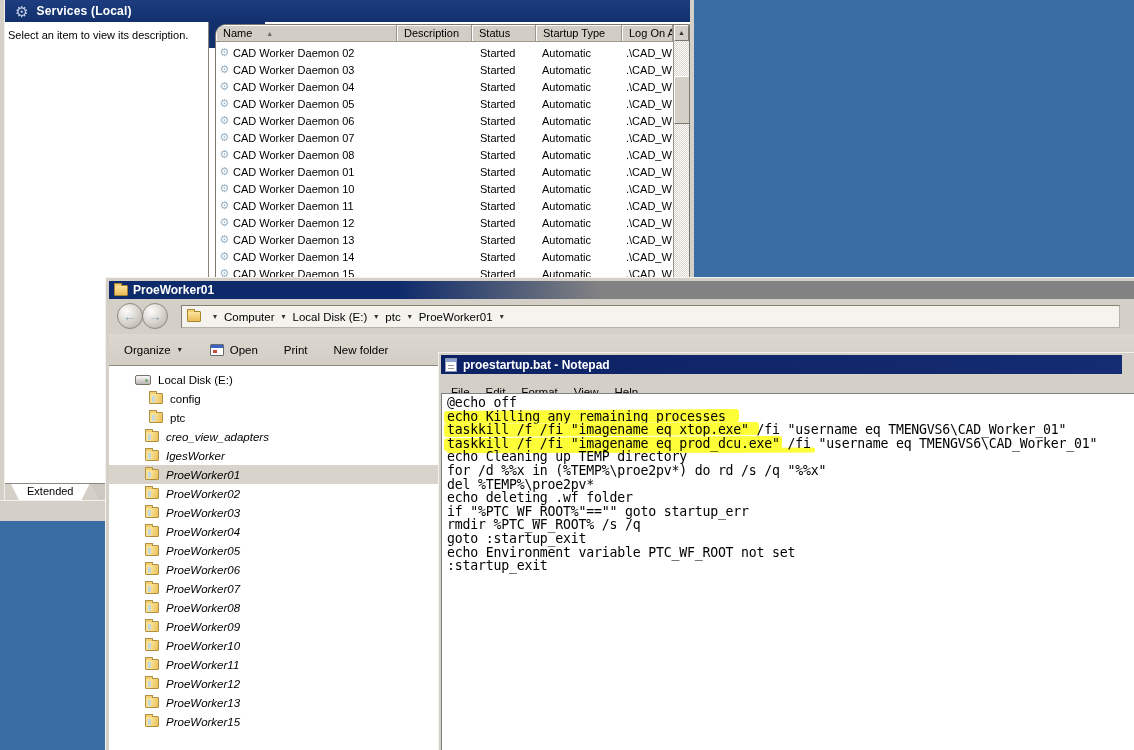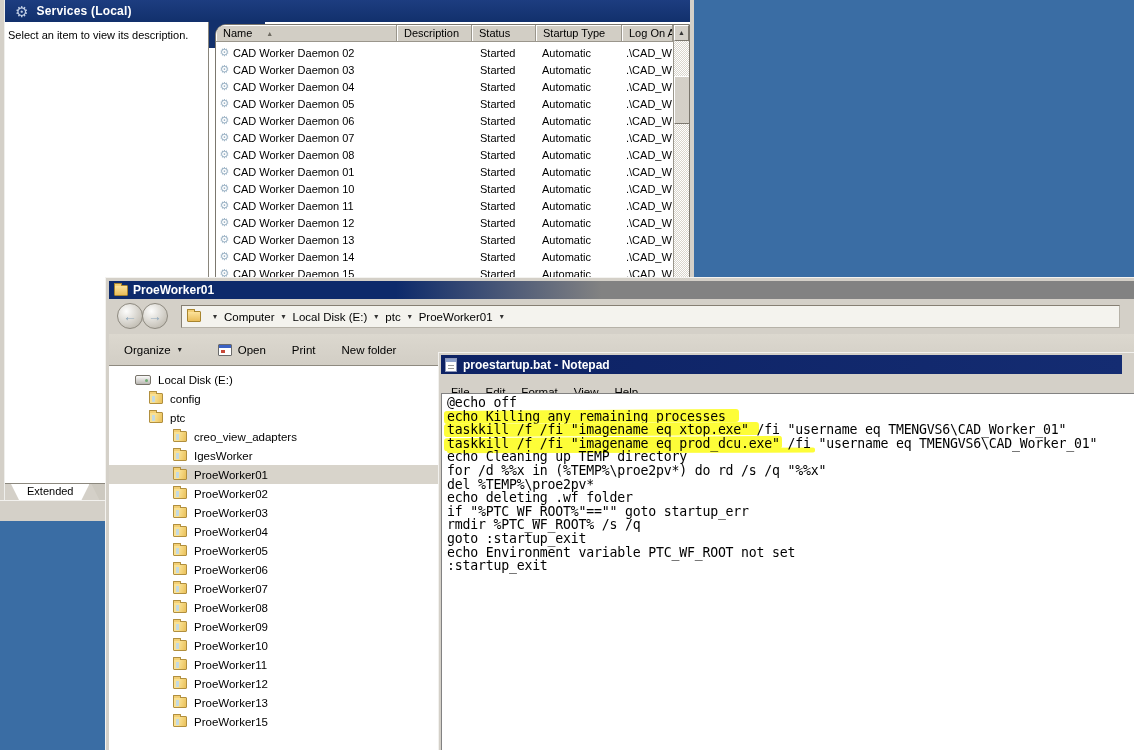--- a/index.html
+++ b/index.html
@@ -51,30 +51,30 @@
   .mini-folder { width:14px; height:11px; background:linear-gradient(#fce29a,#e9bd5a); border:1px solid #a8852f; border-radius:1px; position:relative; margin-right:5px; flex:0 0 auto; }
   .mini-folder::before { content:""; position:absolute; top:-3px; left:-1px; width:6px; height:2px; background:#f3cf75; border:1px solid #a8852f; border-bottom:none; border-radius:1px 1px 0 0; }
   .exp-addr { height:35px; position:relative; background:#d4d0c8; }
   .nav-circle { position:absolute; top:4px; width:26px; height:26px; border-radius:50%; background:radial-gradient(circle at 35% 30%,#fdfdfc,#c9c5bc 70%,#aba79e); border:1px solid #8e8a80; color:#8fa8bc; font-size:14px; font-weight:bold; text-align:center; line-height:24px; }
   .nav-back { left:8px; } .nav-fwd { left:33px; }
   .crumb-field { position:absolute; left:72px; top:6px; right:14px; height:23px; background:#f4f3ee; border:1px solid; border-color:#867f73 #b6b2a8 #b6b2a8 #867f73; display:flex; align-items:center; padding-left:5px; font-size:11.5px; color:#000; }
   .crumb-arrow { font-size:8px; color:#333; margin:0 7px; }
   .crumb-label { white-space:nowrap; }
   .exp-toolbar { height:32px; background:linear-gradient(#dcd8cf,#d2cec5); border-bottom:1px solid #8e8a80; display:flex; align-items:center; padding-left:15px; font-size:11.5px; color:#000; }
   .tb-item { display:flex; align-items:center; }
-  .tb-organize { margin-right:36px; }
+  .tb-organize { margin-right:28px; }
   .tb-caret { font-size:8px; margin-left:7px; color:#222; }
   .open-ico { width:14px; height:12px; background:#fff; border:1px solid #6b6b6b; border-radius:1px; margin-right:6px; position:relative; }
   .open-ico::before { content:""; position:absolute; left:0; top:0; right:0; height:3px; background:#3b62c4; }
   .open-ico::after { content:""; position:absolute; left:2px; bottom:2px; width:4px; height:3px; background:#c84a3a; }
   .tb-open { margin-right:26px; } .tb-print { margin-right:26px; }
   .exp-content { position:absolute; left:3px; top:88px; right:0; bottom:0; background:#fff; }
   .tree-pane { position:absolute; left:0; top:0; width:331px; bottom:0; background:#fff; border-right:1px solid #dedbd3; overflow:hidden; padding-top:4px; }
   .tree-item { height:19px; display:flex; align-items:center; font-size:11.5px; color:#000; white-space:nowrap; }
-  .tree-item.lvl0 { padding-left:26px; } .tree-item.lvl1 { padding-left:40px; } .tree-item.lvl2 { padding-left:64px; }
+  .tree-item.lvl0 { padding-left:26px; } .tree-item.lvl1 { padding-left:40px; } .tree-item.lvl2 { padding-left:36px;font-style:italic; }
   .tree-item.selected { background:#d8d4cb; }
   .tree-item .lbl { margin-left:7px; }
   .ti-icon { flex:0 0 auto; }
   .ic-folder .ti-icon { width:14px; height:11px; background:linear-gradient(105deg,#f9e193 40%,#eac059); border:1px solid #b18f3e; border-radius:1px; position:relative; }
   .ic-folder .ti-icon::before { content:""; position:absolute; top:-3px; left:-1px; width:6px; height:2px; background:#f3cf75; border:1px solid #b18f3e; border-bottom:none; border-radius:1px 1px 0 0; }
   .ic-folder .ti-icon::after { content:""; position:absolute; left:2px; top:2px; width:3px; height:6px; background:#bcd8ea; opacity:.9; }
   .ic-drive .ti-icon { width:16px; height:10px; background:linear-gradient(#fbfbfa,#b9b7b2); border:1px solid #77736a; border-radius:2px; position:relative; }
   .ic-drive .ti-icon::after { content:""; position:absolute; right:2px; top:3px; width:3px; height:3px; border-radius:50%; background:#6fae74; }
 
   

